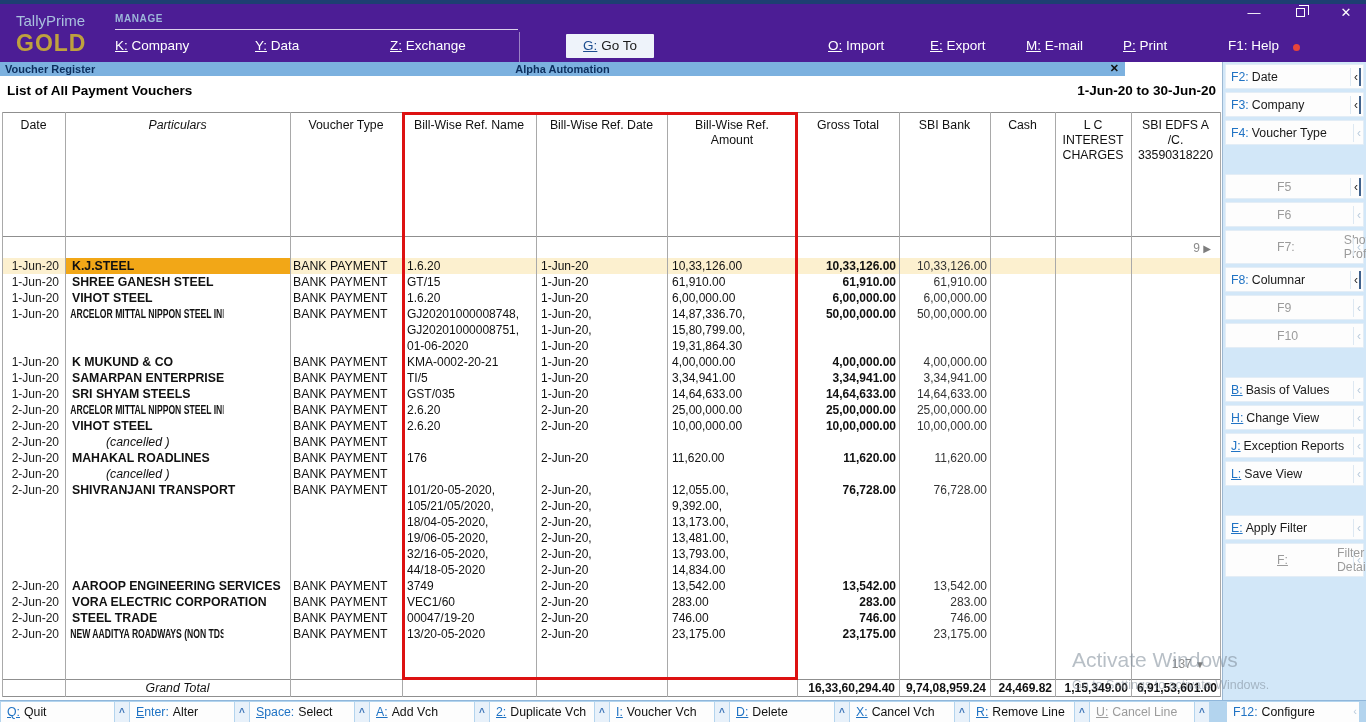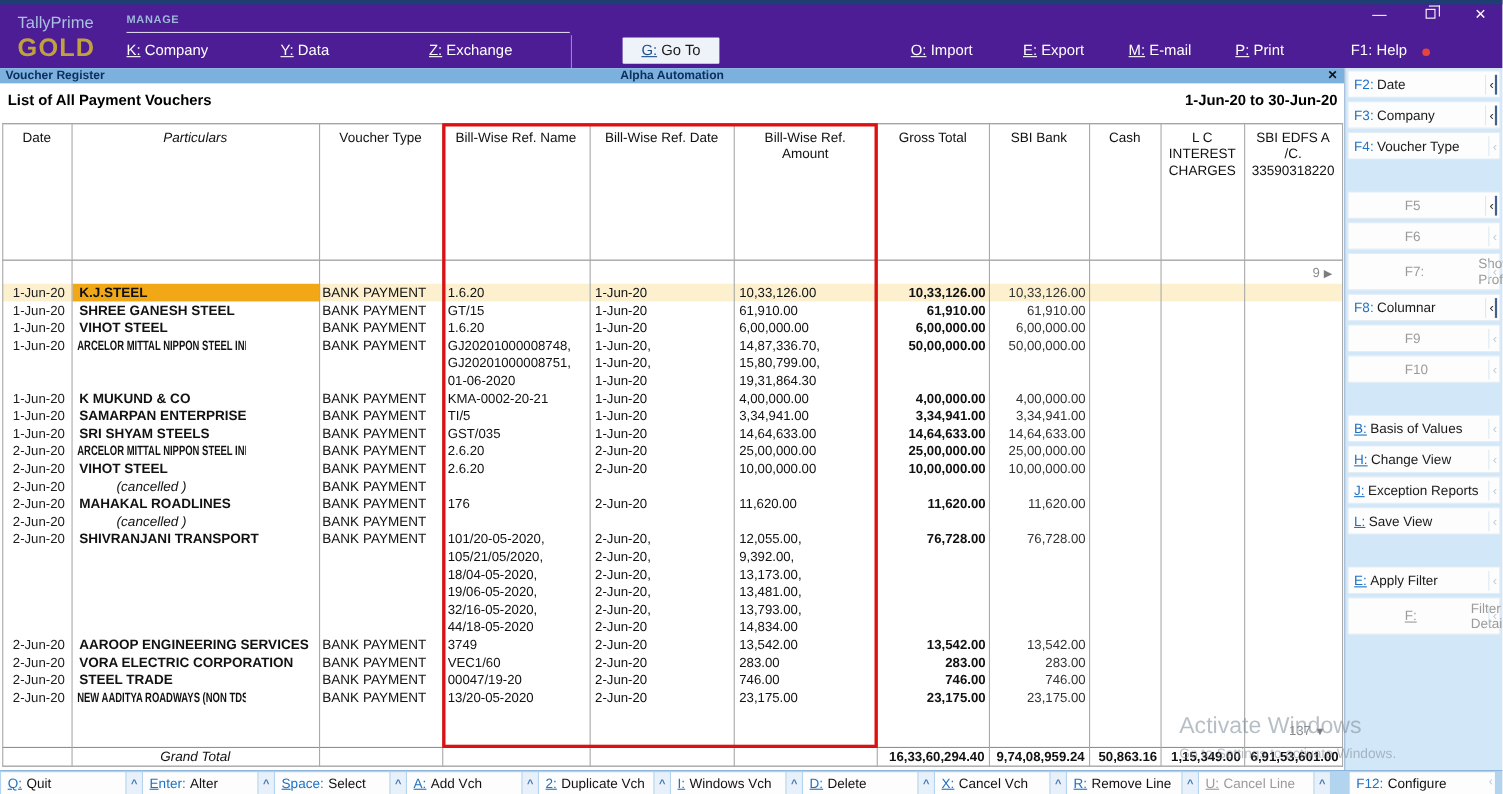--- a/index.html
+++ b/index.html
@@ -18,21 +18,21 @@
   .menu-key.ul::first-letter { text-decoration:underline; }
   .goto-btn { position:absolute; left:566px; top:30px; width:88px; height:24px; background:#eef3fa; border-radius:1px; text-align:center; line-height:24px; font-size:13.5px; color:#1a1a1a; }
   .goto-btn .menu-key { color:#1c4d8f; }
   .help-dot { position:absolute; left:1293px; top:40px; width:7px; height:7px; border-radius:50%; background:#e8443a; }
   .win-controls { position:absolute; right:12px; top:2px; display:flex; gap:30px; color:#fff; }
   .win-btn { width:16px; height:14px; text-align:center; font-size:13px; line-height:14px; cursor:default; }
   .win-restore-glyph { display:inline-block; width:9px; height:9px; border:1px solid #fff; position:relative; margin-top:2px; }
   .win-restore-glyph::before { content:""; position:absolute; left:2px; top:-4px; width:9px; height:9px; border:1px solid #fff; border-bottom:none; border-left:none; }
 
   
-  #tabbar { position:absolute; left:0; top:62px; width:1222px; height:14px; background:#7cb1df; }
+  #tabbar { position:absolute; left:0; top:62px; width:1125px; height:14px; background:#7cb1df; }
   .tab-title { position:absolute; left:5px; top:1px; font-size:11px; font-weight:bold; color:#0c2f5e; }
   .tab-center { position:absolute; left:50%; transform:translateX(-50%); top:1px; font-size:11px; font-weight:bold; color:#0c2f5e; }
   .tab-close { position:absolute; right:6px; top:0px; font-size:11px; font-weight:bold; color:#111; cursor:default; }
 
   
   #main { position:absolute; left:0; top:76px; width:1222px; height:624px; background:#fff; }
   .report-title { position:absolute; left:7px; top:7px; font-size:13.5px; font-weight:bold; color:#000; }
   .report-period { position:absolute; right:6px; top:7px; font-size:13.5px; font-weight:bold; color:#000; }
 
   #table { position:absolute; left:2px; top:36px; width:1219px; height:585px; }
@@ -426,21 +426,21 @@
 
       <div id="gt-row">
         <div class="td c-date"></div>
         <div class="td c-part">Grand Total</div>
         <div class="td c-vtype"></div>
         <div class="td c-refname"></div>
         <div class="td c-refdate"></div>
         <div class="td c-refamt"></div>
         <div class="td c-gross">16,33,60,294.40</div>
         <div class="td c-sbi">9,74,08,959.24</div>
-        <div class="td c-cash">50,863.16</div>
+        <div class="td c-cash">24,469.82</div>
         <div class="td c-lc">1,15,349.00</div>
         <div class="td c-edfs">6,91,53,601.00</div>
       </div>
 
       <div id="red-box"></div>
     <div class="vline" style="left: 0px;"></div>
         <div class="vline" style="left: 63px;"></div>
         <div class="vline" style="left: 288px;"></div>
         <div class="vline" style="left: 400px;"></div>
         <div class="vline" style="left: 534px;"></div>
@@ -557,21 +557,21 @@
           <span class="bb-label">Add Vch</span>
         </div>
         <span class="bb-sep">^</span>
         <div class="bb-btn std">
           <span class="bb-key ul">2:</span>
           <span class="bb-label">Duplicate Vch</span>
         </div>
         <span class="bb-sep">^</span>
         <div class="bb-btn std">
           <span class="bb-key ul">I:</span>
-          <span class="bb-label">Windows Vch</span>
+          <span class="bb-label">Voucher Vch</span>
         </div>
         <span class="bb-sep">^</span>
         <div class="bb-btn std">
           <span class="bb-key ul">D:</span>
           <span class="bb-label">Delete</span>
         </div>
         <span class="bb-sep">^</span>
         <div class="bb-btn std">
           <span class="bb-key ul">X:</span>
           <span class="bb-label">Cancel Vch</span>

